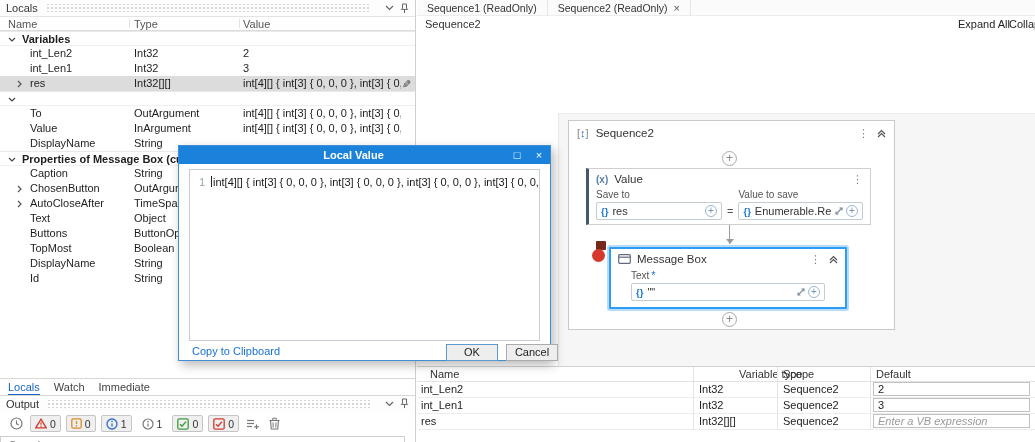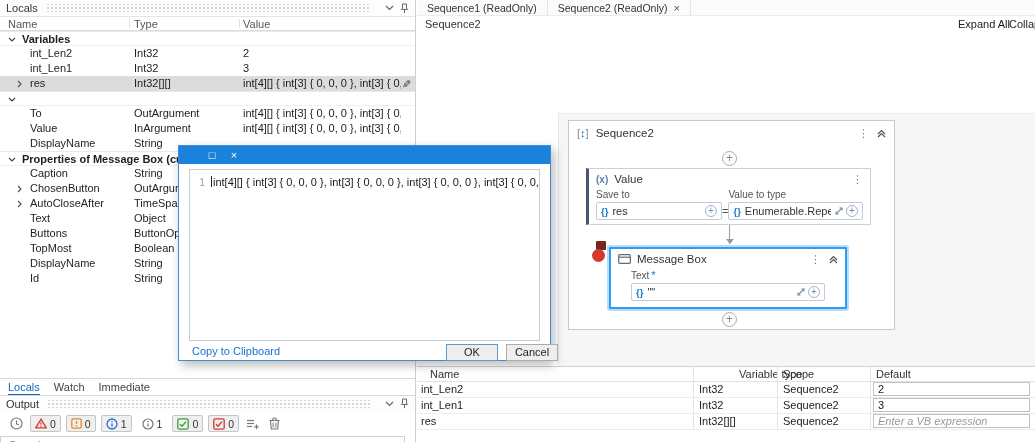--- a/index.html
+++ b/index.html
@@ -80,21 +80,21 @@
   .head-right { margin-left:auto; display:flex; align-items:center; gap:8px; color:#777; }
   .kebab { font-size:11px; color:#777; }
 
   .add-plus { position:absolute; width:15px; height:15px; border:1px solid #ababab; border-radius:50%;
               background:#fcfcfc; color:#8a8a8a; font-size:12px; line-height:13px; text-align:center; }
 
   .assign-card { position:absolute; left:17px; top:47px; width:285px; height:57px; background:#fff;
                  border:1px solid #cfcfcf; border-left:3px solid #46566e; }
   .card-head { height:20px; display:flex; align-items:center; gap:6px; padding:0 7px; }
   .fx-ico { color:#5b7fa6; font-weight:bold; font-size:10px; }
-  .assign-body { display:flex; align-items:flex-end; padding:0 7px; }
+  .assign-body { display:flex; align-items:flex-end; padding:0 7px; gap:5px; }
   .acol { display:flex; flex-direction:column; gap:2px; }
   .acol1 { width:126px; } .acol2 { flex:1; min-width:0; }
   .flbl { font-size:10px; color:#555; }
   .fld { height:18px; border:1px solid #c3cbd4; border-radius:2px; background:#fff; display:flex;
          align-items:center; gap:4px; padding:0 4px; font-size:11px; color:#333; overflow:hidden; }
   .braces { color:#1673d2; font-weight:bold; font-size:9.5px; flex:0 0 auto; }
   .fval { white-space:nowrap; overflow:hidden; }
   .frt { margin-left:auto; display:flex; align-items:center; gap:3px; flex:0 0 auto; }
   .plus-sm { width:12px; height:12px; border:1px solid #9db4cf; border-radius:50%; color:#7191b5;
              font-size:10px; line-height:10px; text-align:center; flex:0 0 auto; }
@@ -435,21 +435,21 @@
               <div class="fld">
                 <span class="braces">{}</span>
                 <span class="fval">res</span>
                 <span class="frt">
                     <span class="plus-sm">+</span>
                   </span>
               </div>
             </div>
             <span class="eq">=</span>
             <div class="acol acol2">
-              <span class="flbl">Value to type</span>
+              <span class="flbl">Value to save</span>
               <div class="fld">
                 <span class="braces">{}</span>
                 <span class="fval">Enumerable.Repeat(N</span>
                 <span class="frt">
                   <span>
                     <svg width="8" height="8">
                         <polyline points="1,3 1,7 5,7" fill="none" stroke="#7a8globala" stroke-width="0"></polyline>
                         <polyline points="1,7 7,1" fill="none" stroke="#7a8a9a" stroke-width="1.1"></polyline>
                         <polyline points="4.5,1 7,1 7,3.5" fill="none" stroke="#7a8a9a" stroke-width="1.1"></polyline>
                         <polyline points="1,4.5 1,7 3.5,7" fill="none" stroke="#7a8a9a" stroke-width="1.1"></polyline>
@@ -545,20 +545,21 @@
         <span class="sep sepa"></span>
           <span class="sep sepb"></span>
           <span class="sep sepc"></span>
       </div>
     </div>
   </div>
 
   <div class="dialog">
     <div class="dlg-title">
       <span class="dlg-btn"> </span>
+      <span class="cap">Local Value</span>
       <span class="dlg-btn">□</span>
       <span class="dlg-btn">×</span>
     </div>
     <div class="dlg-editor">
       <div class="dlg-line">
         <span class="dlg-ln">1</span>
         <span class="caret"></span>
         <span class="dlg-expr">int[4][] { int[3] { 0, 0, 0 }, int[3] { 0, 0, 0 }, int[3] { 0, 0, 0 }, int[3] { 0, 0, 0 } }</span>
       </div>
     </div>

